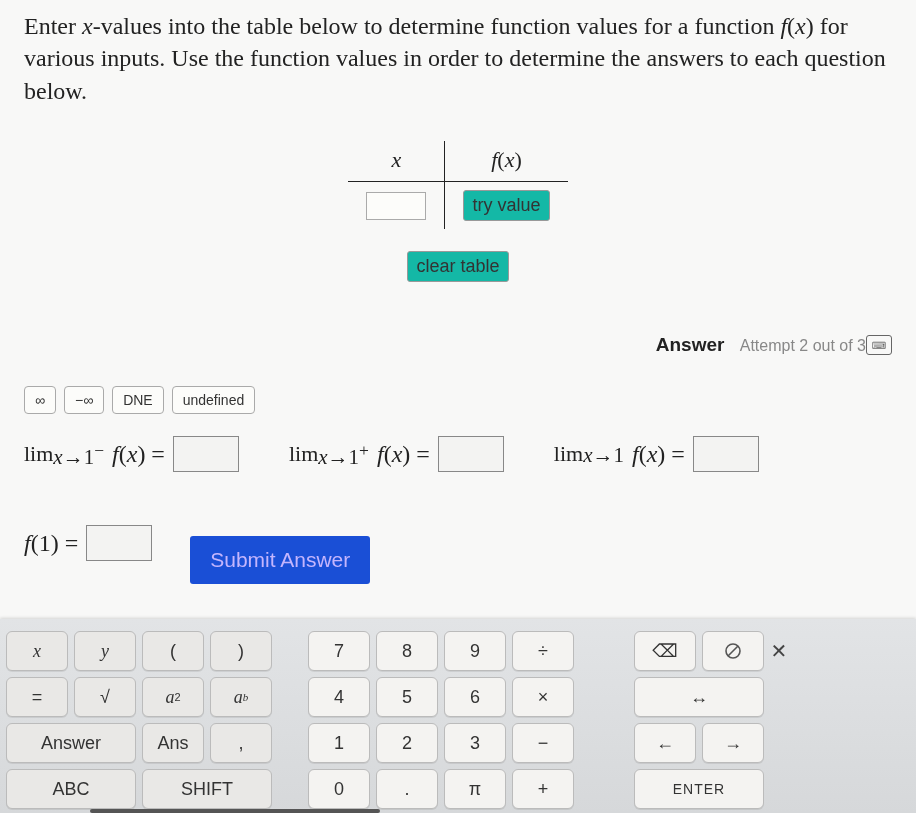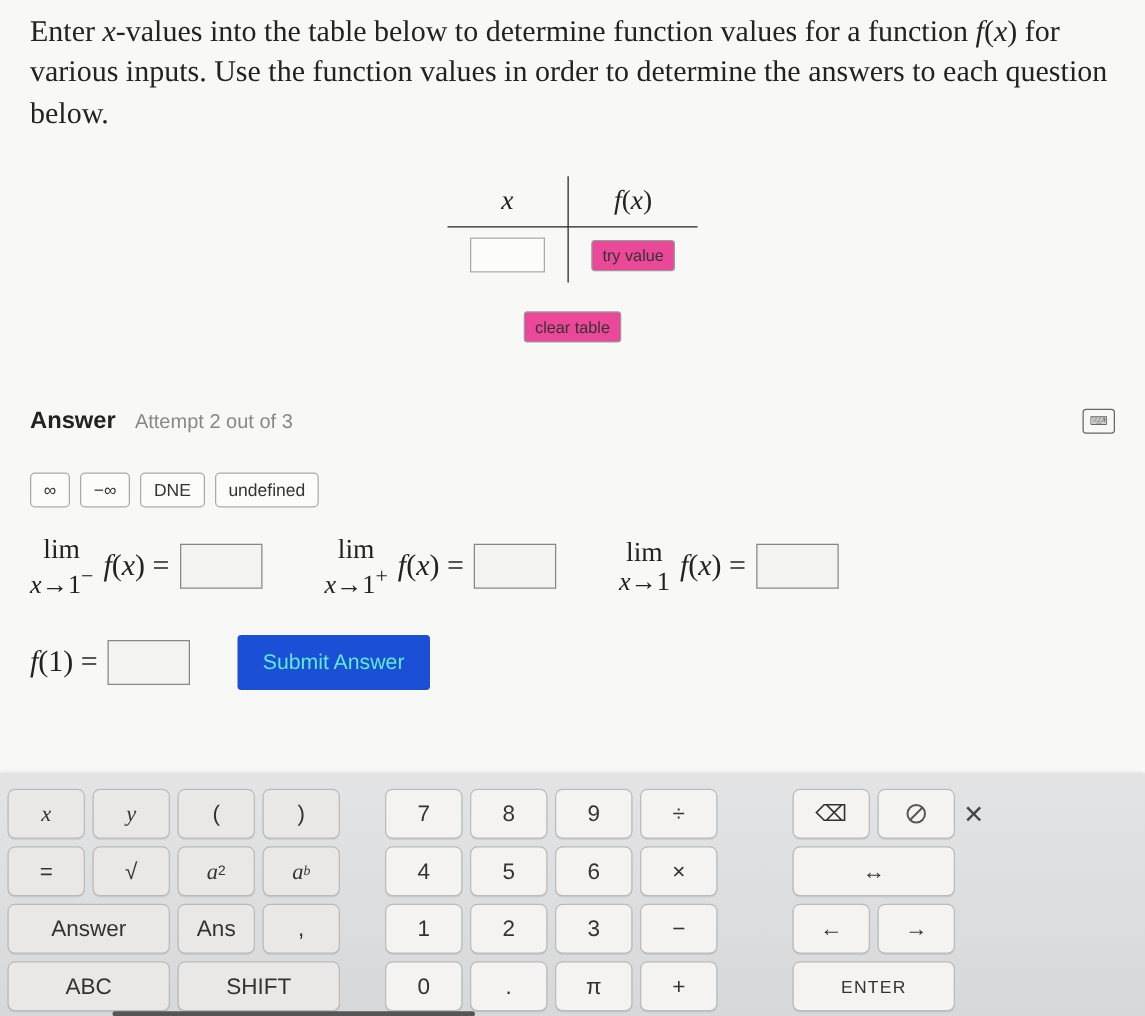--- a/index.html
+++ b/index.html
@@ -35,42 +35,42 @@
   .fn-table th:first-child { border-right: 1.5px solid #222; }
   .fn-table td { padding: 8px 18px; }
   .fn-table td:first-child { border-right: 1.5px solid #222; }
   .x-input {
     width: 60px; height: 28px;
     border: 1px solid #aaa;
     background: #fcfcfa;
   }
   .mini-btn {
     font-family: Arial, sans-serif;
-    font-size: 13px;
-    background: #ec4899;
+    font-size: 18px;
+    background: #14b8a6;
     border: 1px solid #999;
     border-radius: 3px;
     padding: 4px 8px;
     color: #333;
     cursor: pointer;
   }
   .clear-wrap { text-align: center; margin-top: 18px; }
 
   .answer-section {
     margin-top: 52px;
     padding: 0 24px;
     position: relative;
   }
   .ans-header {
     font-family: Arial, sans-serif;
     font-size: 19px;
     margin-bottom: 30px;
     display:flex;
     align-items:center;
-    justify-content: space-between;
+    justify-content: flex-end;
   }
   .ans-header .lbl { font-weight: bold; color:#222; }
   .ans-header .attempt { color: #888; font-size: 16px; margin-left: 10px; font-weight:normal;}
   .kb-icon {
     width: 26px; height: 20px; border:1.5px solid #666; border-radius:3px;
     display:flex; align-items:center; justify-content:center;
     font-size:10px; color:#666; font-family: Arial;
   }
   .sym-btns { margin-bottom: 22px; display:flex; gap:8px;}
   .sym-btn {
@@ -86,41 +86,42 @@
   .limits-row {
     display:flex;
     gap: 50px;
     align-items: center;
     font-size: 24px;
     font-family: 'Times New Roman', serif;
     margin-bottom: 30px;
   }
   .lim-unit { display:flex; align-items:center; gap:8px;}
   .lim-stack {
-    display:inline-flex; flex-direction:column; align-items:center;
+    display:inline-flex; flex-direction:row; align-items:center;
     line-height:1; font-size:22px;
   }
   .lim-stack .sub { font-size: 21px; margin-top:2px;}
   .ans-box {
     display:inline-block; width:66px; height:36px;
     border: 1.4px solid #888; background:#f3f3f2;
   }
   .f1-row {
     display:flex; align-items:center; gap: 38px;
     font-size: 24px; font-family: 'Times New Roman', serif;
   }
   .submit-btn {
     font-family: Arial, sans-serif;
     background: #1a4fd6;
-    color: #5eead4;
+    color: #c4b5fd;
     border: none;
     border-radius: 3px;
     padding: 12px 20px;
-    font-size: 17px;
+    font-size: 21px;
     cursor: pointer;
+    margin-top: 34px;
   }
 
   
   .keypad {
     position:absolute; left:0; right:0; bottom:0;
     background: linear-gradient(#e2e4e6,#d6d8da);
     padding: 12px 6px 4px 6px;
     box-shadow: 0 -1px 3px rgba(0,0,0,.15);
   }
   .kp-grid {

